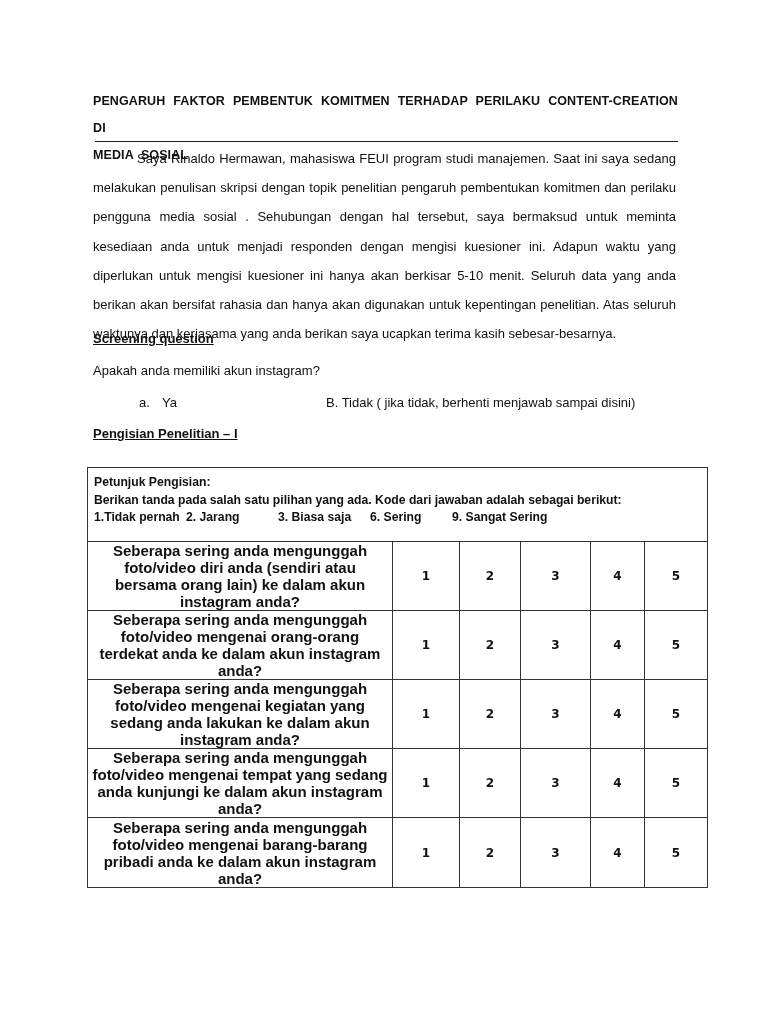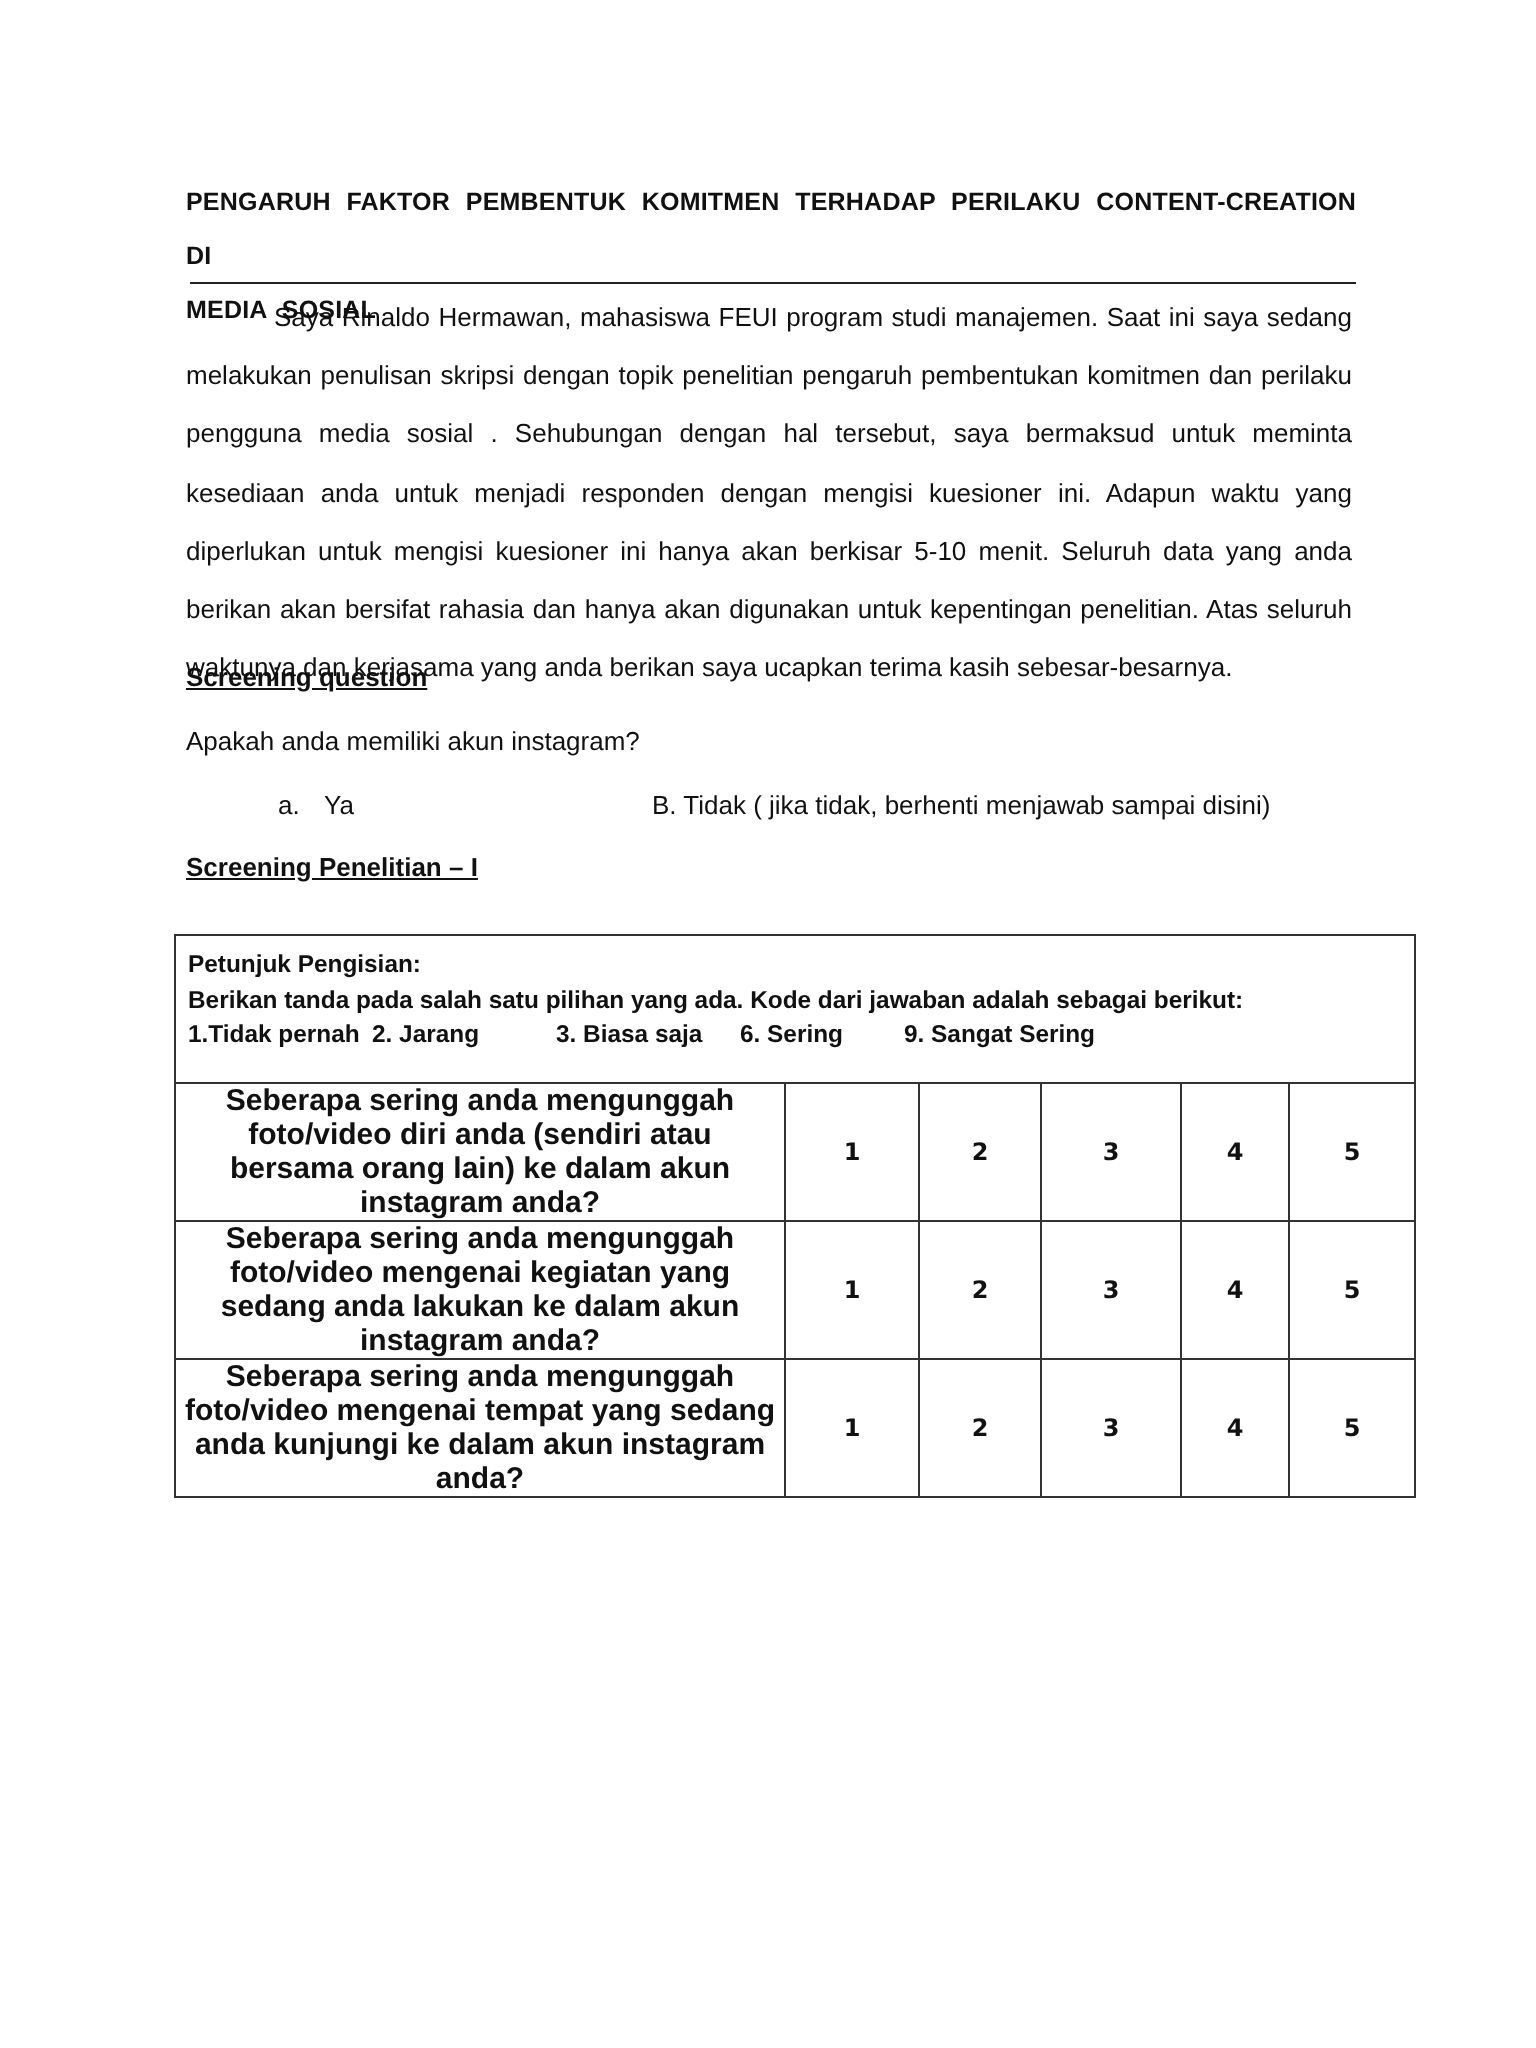--- a/index.html
+++ b/index.html
@@ -52,21 +52,21 @@
 <div class="abs intro">
   <p>Saya Rinaldo Hermawan, mahasiswa FEUI program studi manajemen. Saat ini saya sedang melakukan penulisan skripsi dengan topik penelitian pengaruh pembentukan komitmen dan perilaku pengguna media sosial . Sehubungan dengan hal tersebut, saya bermaksud untuk meminta kesediaan anda untuk menjadi responden dengan mengisi kuesioner ini. Adapun waktu yang diperlukan untuk mengisi kuesioner ini hanya akan berkisar 5-10 menit. Seluruh data yang anda berikan akan bersifat rahasia dan hanya akan digunakan untuk kepentingan penelitian. Atas seluruh waktunya dan kerjasama yang anda berikan saya ucapkan terima kasih sebesar-besarnya.</p>
 </div>
 
 <div class="abs section-head sh1">Screening question</div>
 <div class="abs question">Apakah anda memiliki akun instagram?</div>
 <div class="abs opt-a-marker">a.</div>
 <div class="abs opt-a-label">Ya</div>
 <div class="abs opt-b">B. Tidak ( jika tidak, berhenti menjawab sampai disini)</div>
 
-<div class="abs section-head sh2">Screening Penelitian – I</div>
+<div class="abs section-head sh2">Pengisian Penelitian – I</div>
 
 <table class="q">
   <colgroup>
     <col style="width:305px">
       <col style="width:67px">
       <col style="width:61px">
     <col style="width:70px">
       <col style="width:54px">
       <col style="width:63px">
   </colgroup>
@@ -85,30 +85,46 @@
     </td>
   </tr>
   <tr class="r1">
     <td class="qtext">Seberapa sering anda mengunggah foto/video diri anda (sendiri atau bersama orang lain) ke dalam akun  instagram anda?</td>
     <td class="num">1</td>
     <td class="num">2</td>
     <td class="num">3</td>
     <td class="num">4</td>
     <td class="num">5</td>
   </tr>
+  <tr class="r2">
+    <td class="qtext">Seberapa sering anda mengunggah foto/video mengenai orang-orang terdekat anda ke dalam akun  instagram anda?</td>
+    <td class="num">1</td>
+    <td class="num">2</td>
+    <td class="num">3</td>
+    <td class="num">4</td>
+    <td class="num">5</td>
+  </tr>
   <tr class="r3">
     <td class="qtext">Seberapa sering anda mengunggah foto/video mengenai kegiatan yang sedang anda lakukan ke dalam akun  instagram anda?</td>
     <td class="num">1</td>
     <td class="num">2</td>
     <td class="num">3</td>
     <td class="num">4</td>
     <td class="num">5</td>
   </tr>
   <tr class="r4">
     <td class="qtext">Seberapa sering anda mengunggah foto/video mengenai tempat yang sedang anda kunjungi ke dalam akun  instagram anda?</td>
     <td class="num">1</td>
     <td class="num">2</td>
     <td class="num">3</td>
     <td class="num">4</td>
     <td class="num">5</td>
   </tr>
+  <tr class="r5">
+    <td class="qtext">Seberapa sering anda mengunggah foto/video mengenai barang-barang pribadi anda ke dalam akun  instagram anda?</td>
+    <td class="num">1</td>
+    <td class="num">2</td>
+    <td class="num">3</td>
+    <td class="num">4</td>
+    <td class="num">5</td>
+  </tr>
 </tbody>
   </table>
 
 </body></html>

